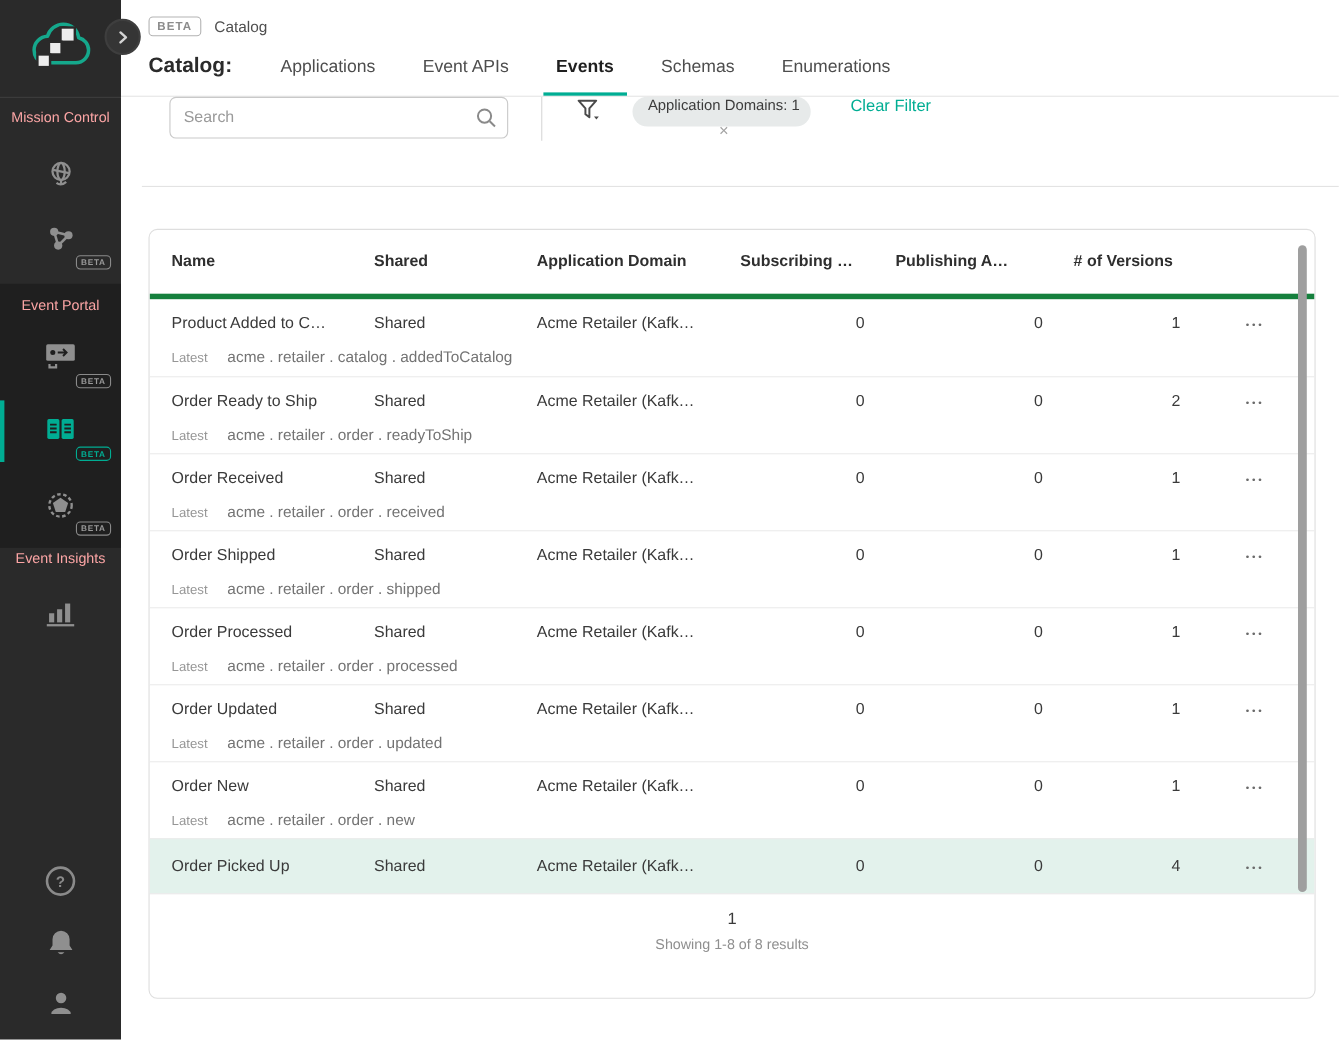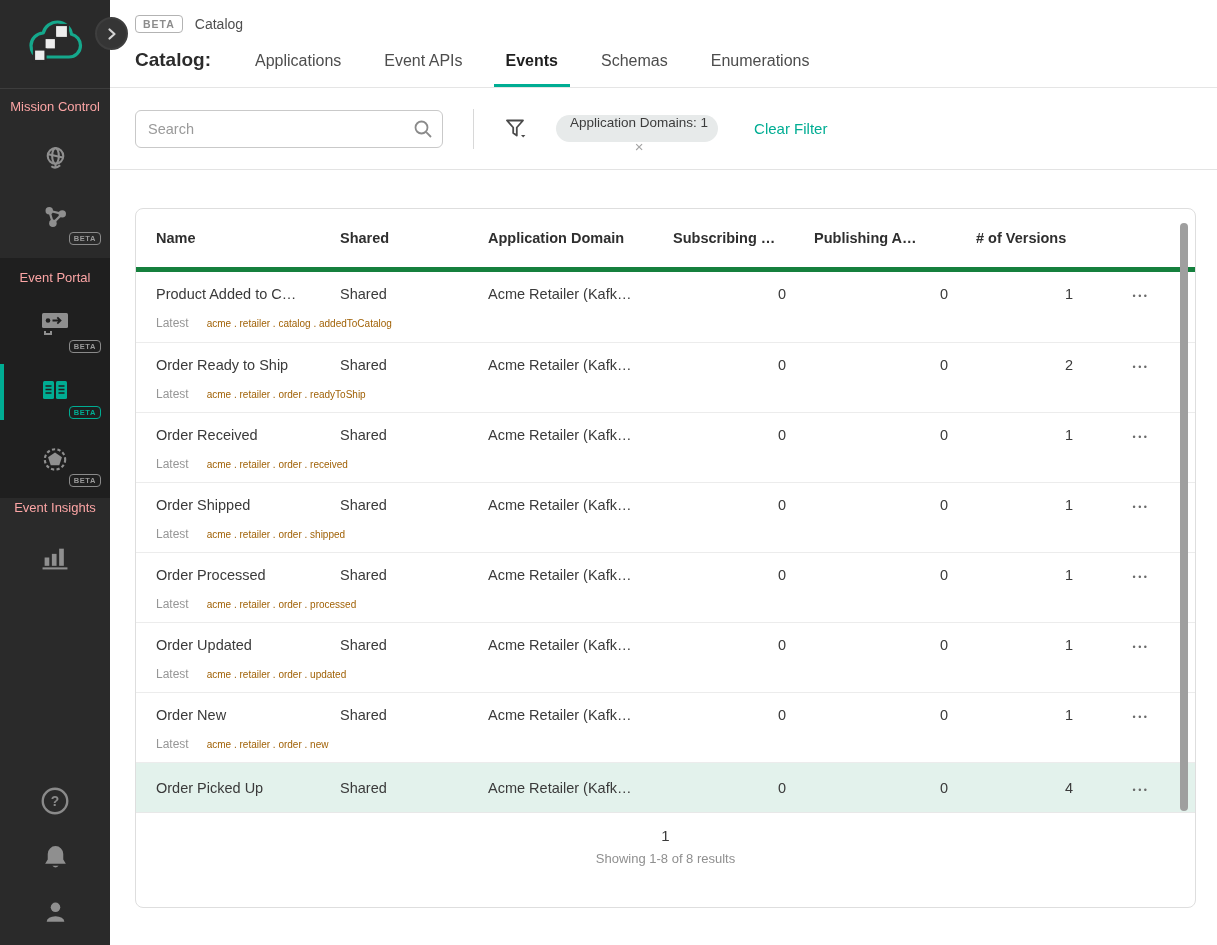--- a/index.html
+++ b/index.html
@@ -29,21 +29,21 @@
   .crumbs { position:absolute; top:15px; left:25px; display:flex; align-items:center; gap:12px; }
   .beta-badge { font-size:10.5px; font-weight:600; letter-spacing:1px; color:#8c8c8c;
     border:1.5px solid #b3b3b3; border-radius:4px; padding:2px 7px; }
   .crumb-text { font-size:14px; color:#4f4f4f; }
   .title-tabs { position:absolute; left:25px; bottom:0; display:flex; align-items:flex-end; }
   .page-title { font-size:19px; font-weight:700; color:#2b2b2b; padding-bottom:16px; margin-right:44px; }
   .tab { font-size:16px; color:#4d4d4d; padding-bottom:17px; margin-right:43px; position:relative; cursor:pointer; white-space:nowrap; }
   .tab.active { color:#1f1f1f; font-weight:700; }
   .tab.active::after { content:''; position:absolute; left:-12px; right:-12px; bottom:0; height:3px; background:var(--accent); }
 
-  .toolbar { height:82px; border-bottom:1px solid #e3e3e3; display:flex; align-items:center; padding-left:25px; }
+  .toolbar { height:82px; border-bottom:1px solid #e3e3e3; display:flex; align-items:flex-start; padding-left:25px;margin-left:19px; }
   .search-wrap { position:relative; width:308px; }
   .search-input { width:308px; height:38px; border:1px solid #c9c9c9; border-radius:6px; padding:0 38px 0 12px;
     font-size:14.5px; color:#333; outline:none; font-family:inherit; }
   .search-input::placeholder { color:#9a9a9a; }
   .search-icon { position:absolute; right:10px; top:9px; }
   .vdivider { width:1px; height:40px; background:#d8d8d8; margin:0 30px; }
   .funnel-btn { cursor:pointer; display:flex; margin-right:28px; }
   .chip { display:flex; align-items:center; gap:9px; background:#e7eaea; border-radius:14px; height:27px;
     padding:0 10px 0 14px; font-size:13.5px; color:#3c3c3c; cursor:pointer;flex-direction:column; }
   .chip-x { color:#a3a3a3; font-size:15px; line-height:1; cursor:pointer; }
@@ -60,21 +60,21 @@
   .row { height:70px; cursor:pointer; }
   .row + .row { border-top:1px solid #ececec; }
   .row-main { height:44px; font-size:14.5px; color:#3a3a3a; }
   .row.highlighted { height:50px; background:var(--rowhl); }
   .row.highlighted .row-main { height:50px; }
   .cell-num { text-align:right; padding-right:28px; }
   .cell-actions { text-align:center; }
   .menu-dots { font-size:9px; letter-spacing:2.5px; color:#6b6b6b; cursor:pointer; }
   .row-topic { display:flex; align-items:baseline; padding-left:20px; }
   .latest-tag { font-size:12px; color:#969696; margin-right:18px; }
-  .topic-text { font-size:10px; color:#a16207;text-align:center; }
+  .topic-text { font-size:14px; color:#737373;text-align:center; }
   .tfoot { flex:1; border-top:1px solid #e8e8e8; text-align:center; }
   .page-num { margin-top:14px; font-size:15px; color:#3a3a3a; cursor:pointer; }
   .result-summary { margin-top:7px; font-size:13px; color:#8f8f8f; }
   .scroll-thumb { position:absolute; right:7px; top:14px; width:8px; height:588px; background:#9f9f9f; border-radius:4px; cursor:pointer; }
 </style>
 </head>
 <body>
 
 <aside class="sidebar">
   <div class="logo">

